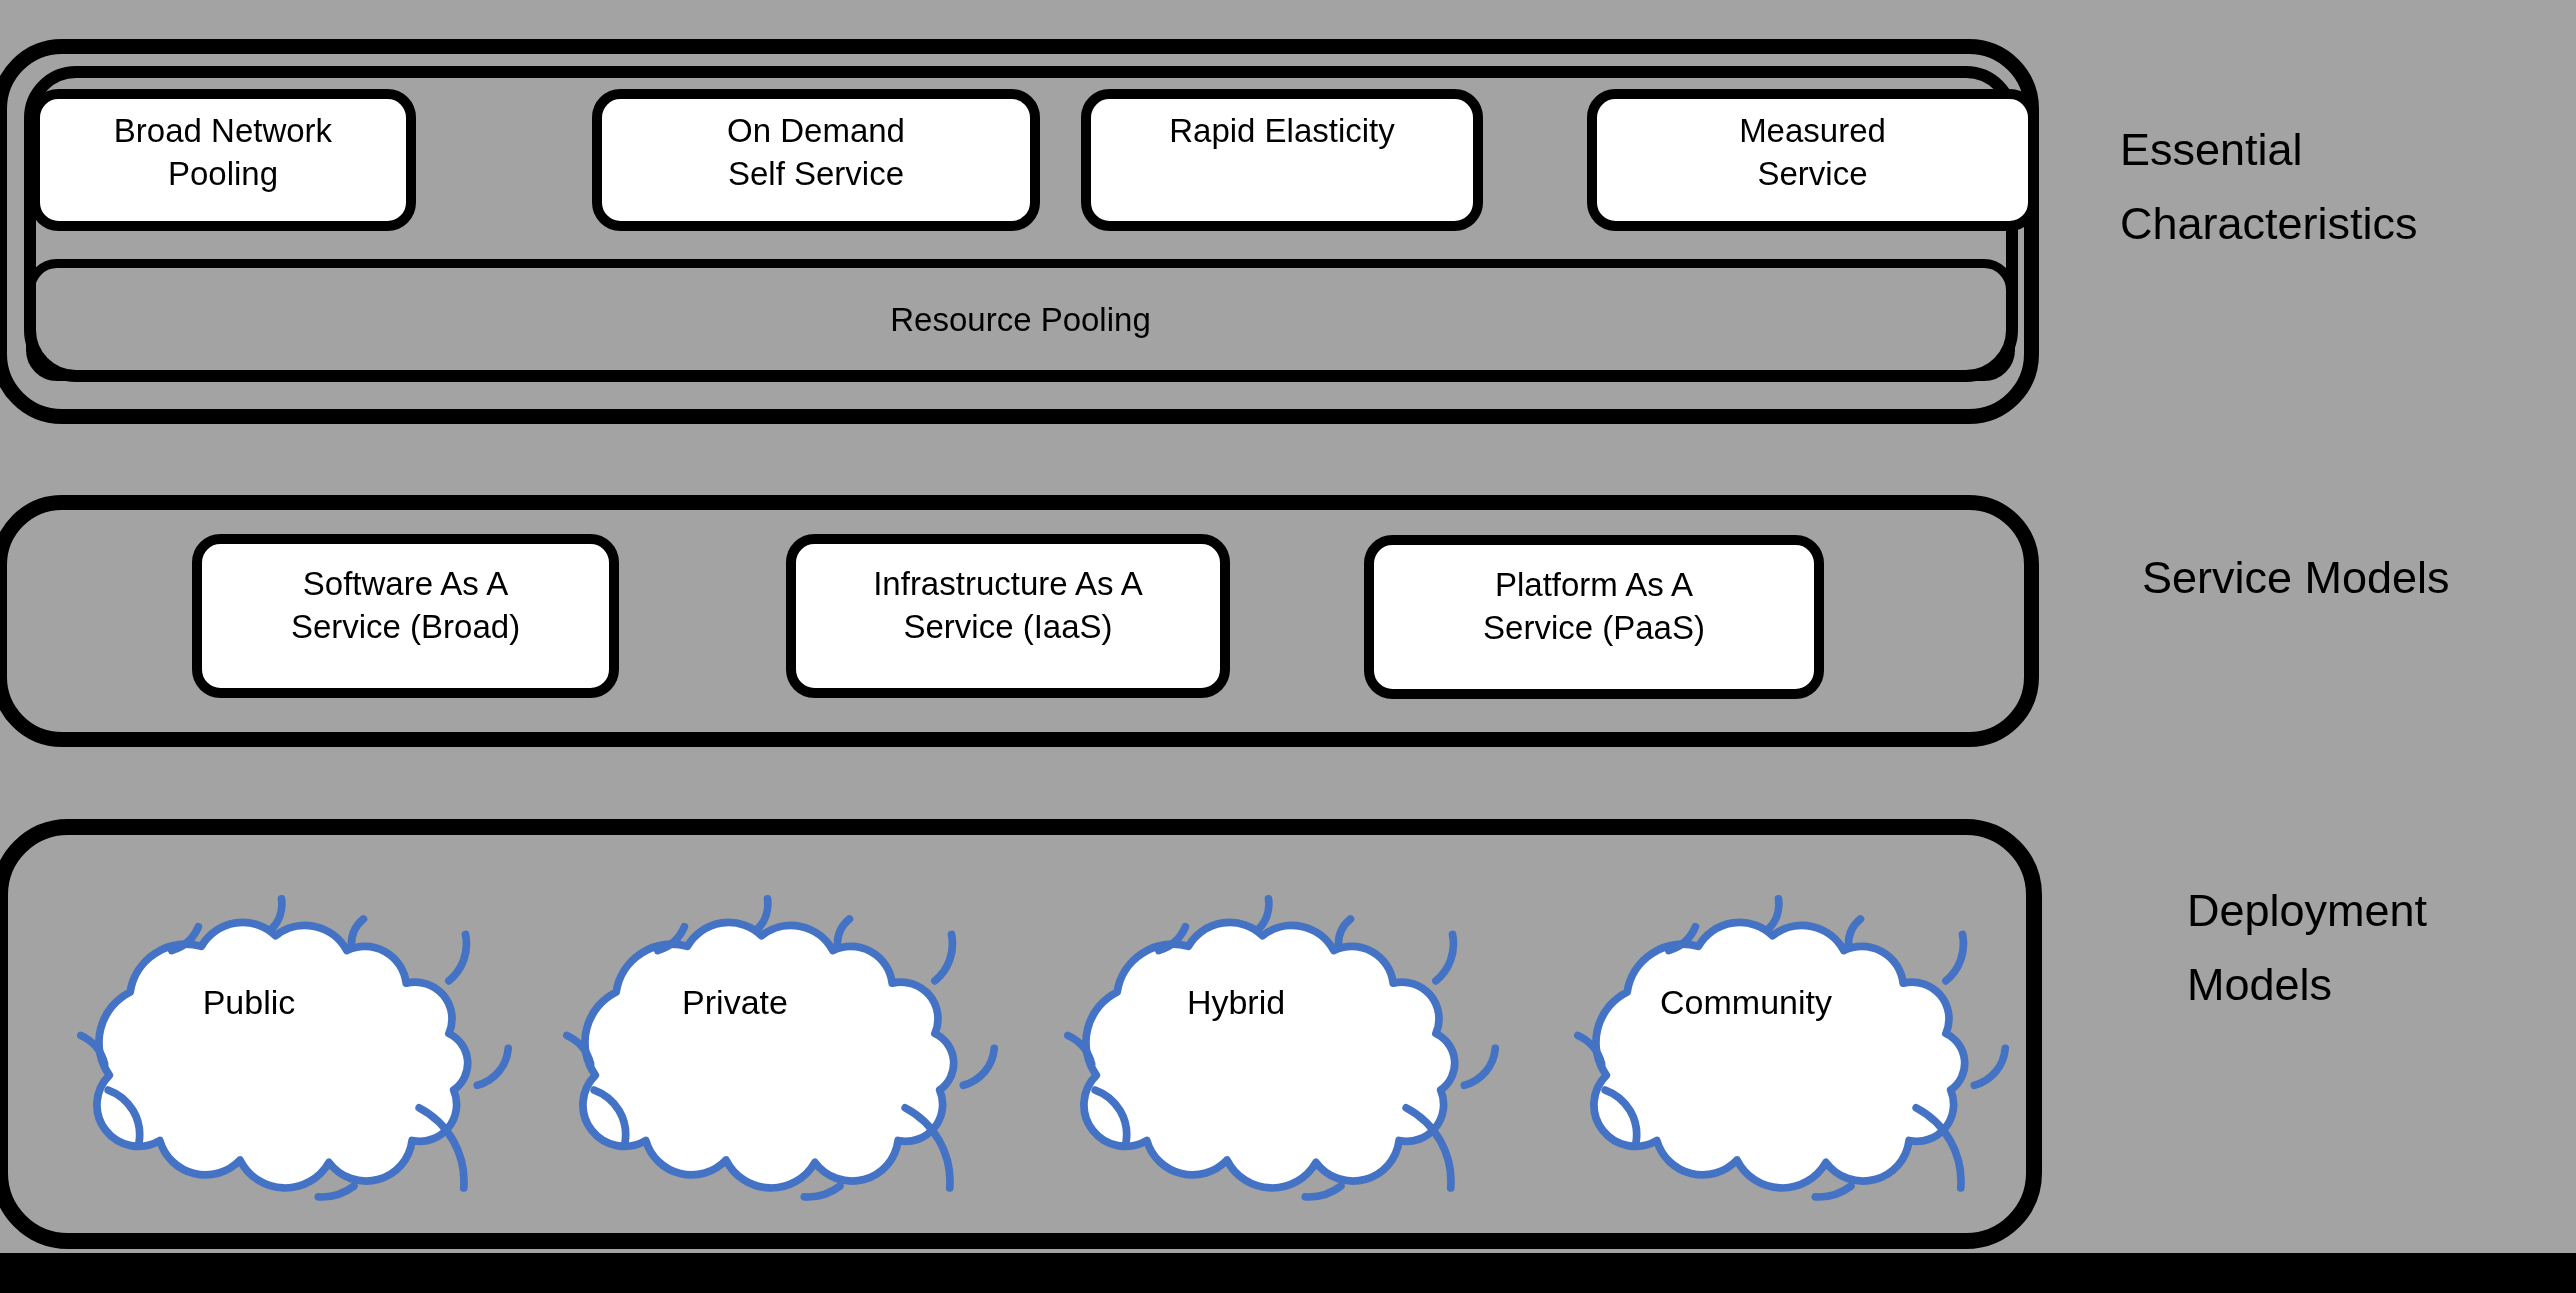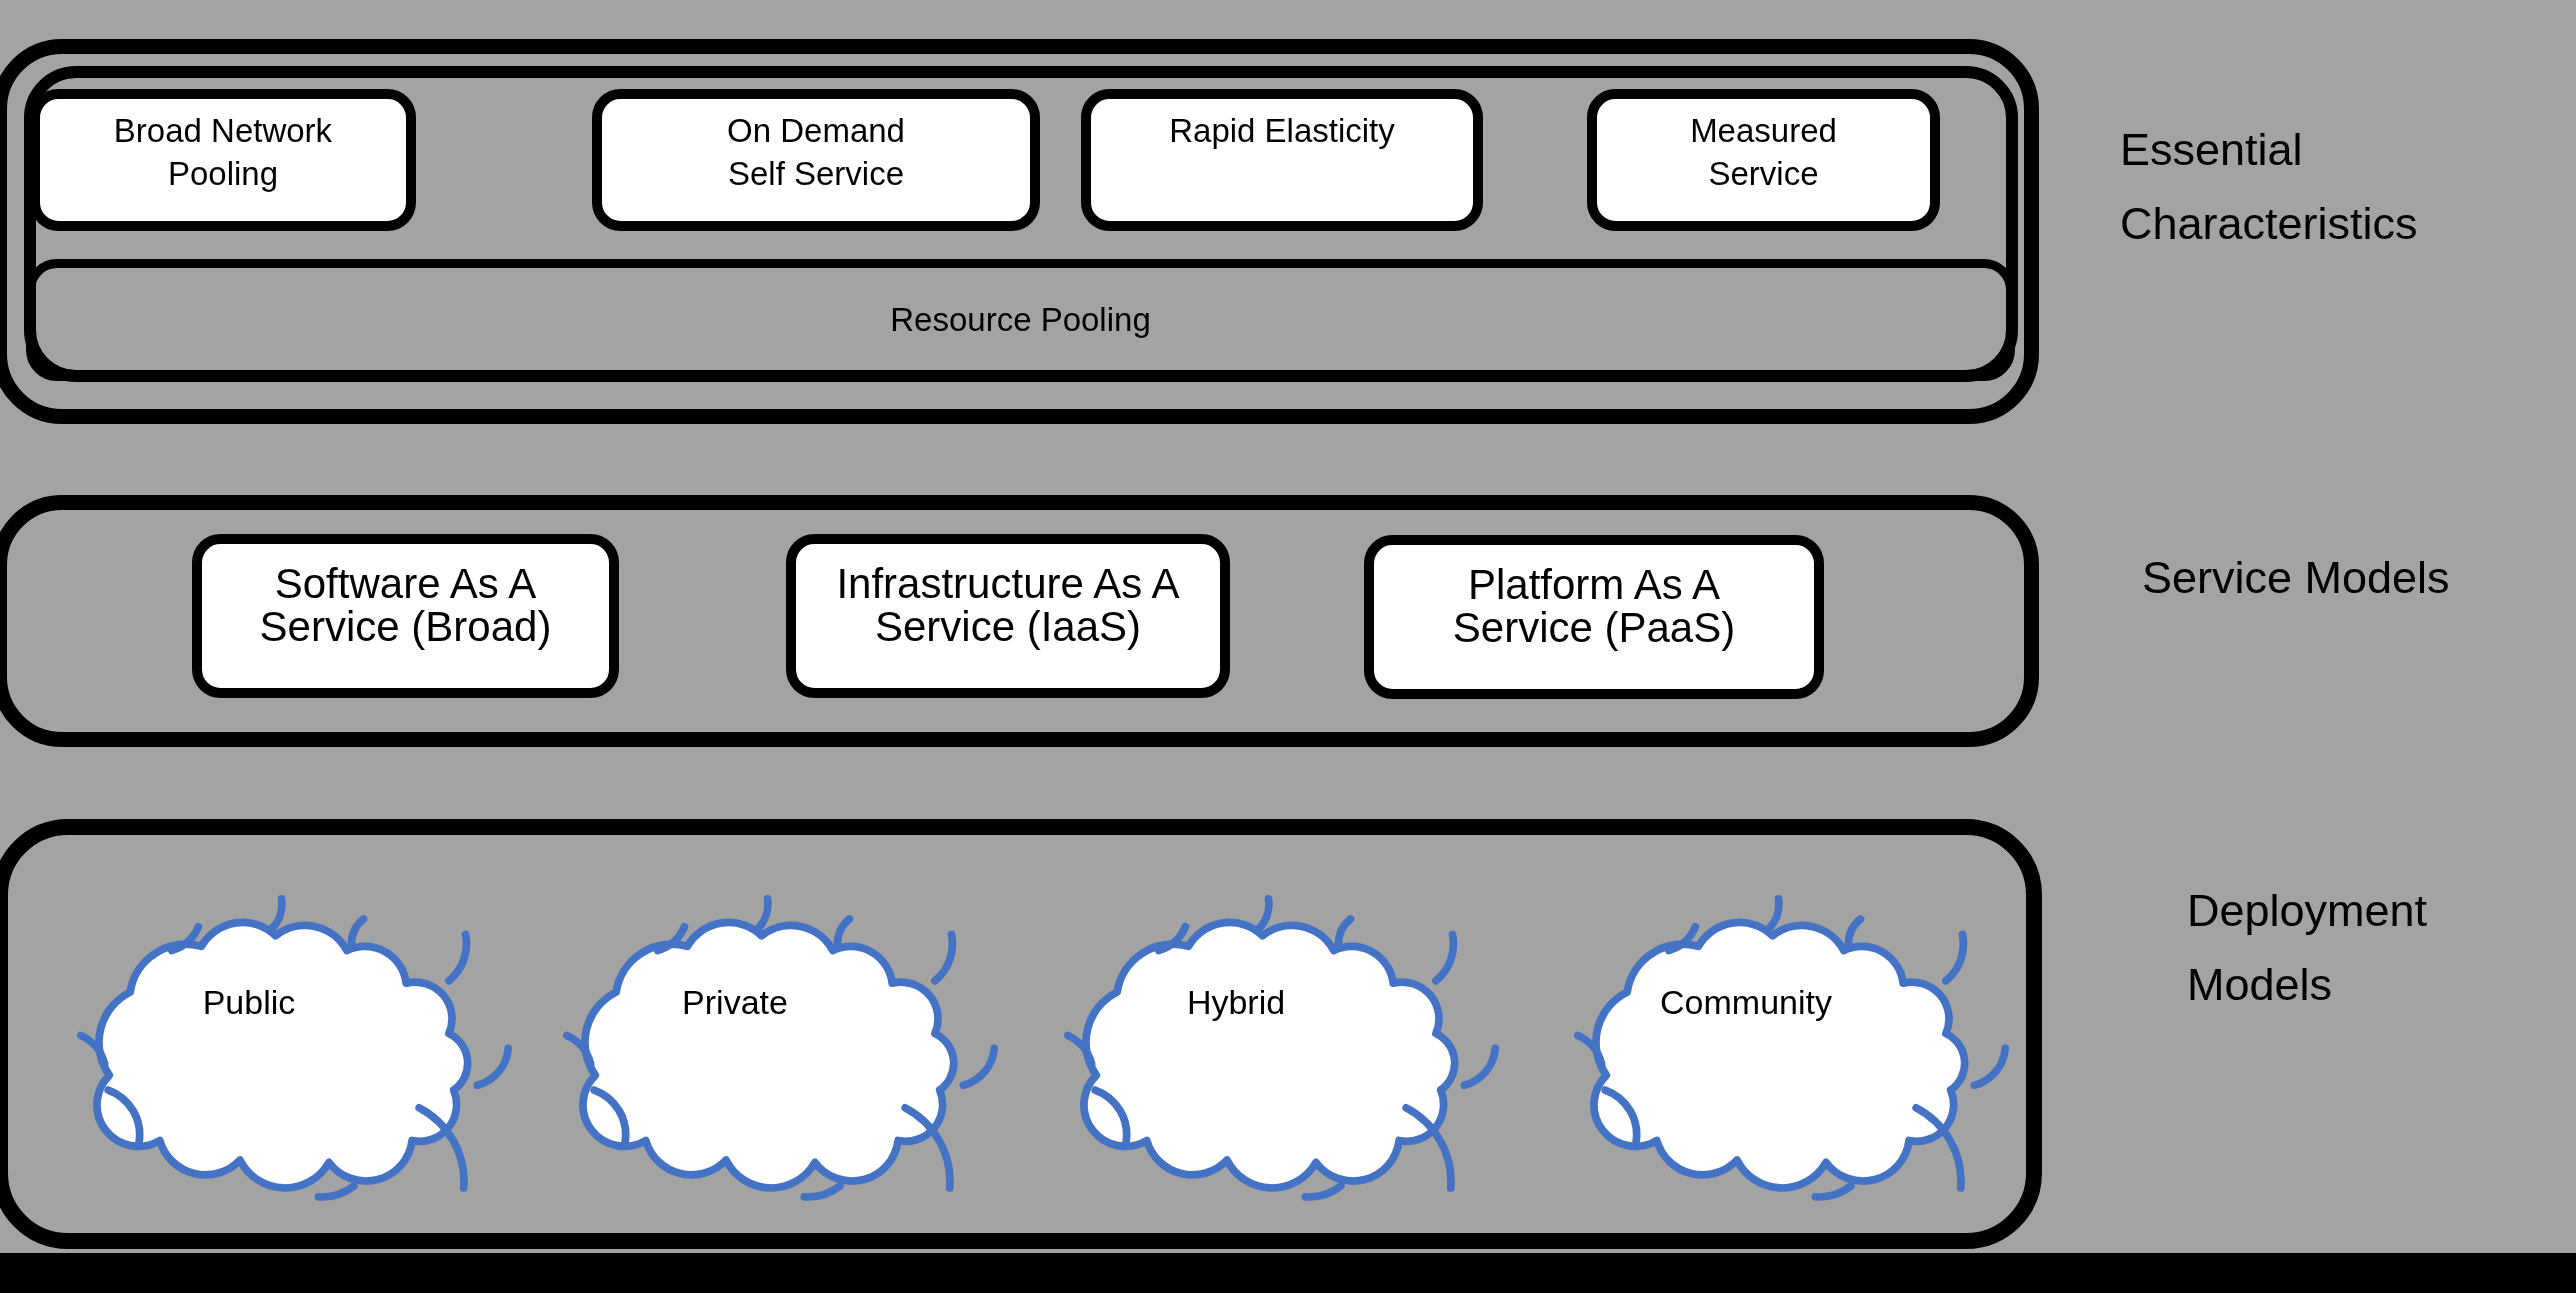--- a/index.html
+++ b/index.html
@@ -15,28 +15,28 @@
   #sec2-outer{left:-8.3px;top:495px;width:2047px;height:252px;}
   #sec3-outer{left:-8.3px;top:819px;width:2050px;height:430px;border-width:16.6px;border-radius:76px;}
   
   .tbox{
     border:10px solid #000;border-radius:28.5px;height:142px;
     font-size:33px;line-height:43px;text-align:center;padding-top:9.5px;background:#fff;
   }
   #b-bna{left:30px;top:89px;width:386px;}
   #b-ods{left:592px;top:89px;width:448px;}
   #b-re {left:1081px;top:89px;width:402px;}
-  #b-ms {left:1587px;top:89px;width:353px;}
+  #b-ms {left:1587px;top:89px;width:451px;}
   #b-rp{
     left:26px;top:259px;width:1989px;height:122px;border:9.5px solid #000;border-radius:31px;
     display:flex;align-items:center;justify-content:center;font-size:33px;background:transparent;
   }
   .sbox{
     border:10px solid #000;border-radius:28.5px;height:164px;
-    font-size:42px;line-height:43px;text-align:center;padding-top:18px;background:#fff;
+    font-size:33px;line-height:43px;text-align:center;padding-top:18px;background:#fff;
   }
   #b-saas{left:192px;top:534px;width:427px;}
   #b-iaas{left:786px;top:534px;width:444px;}
   #b-paas{left:1364px;top:535px;width:460px;}
   
   .side-label{font-size:45px;line-height:74px;white-space:nowrap;}
   #lab-essential{left:2120px;top:113px;}
   #lab-service{left:2142px;top:541px;}
   #lab-deployment{left:2187px;top:874px;}
   

